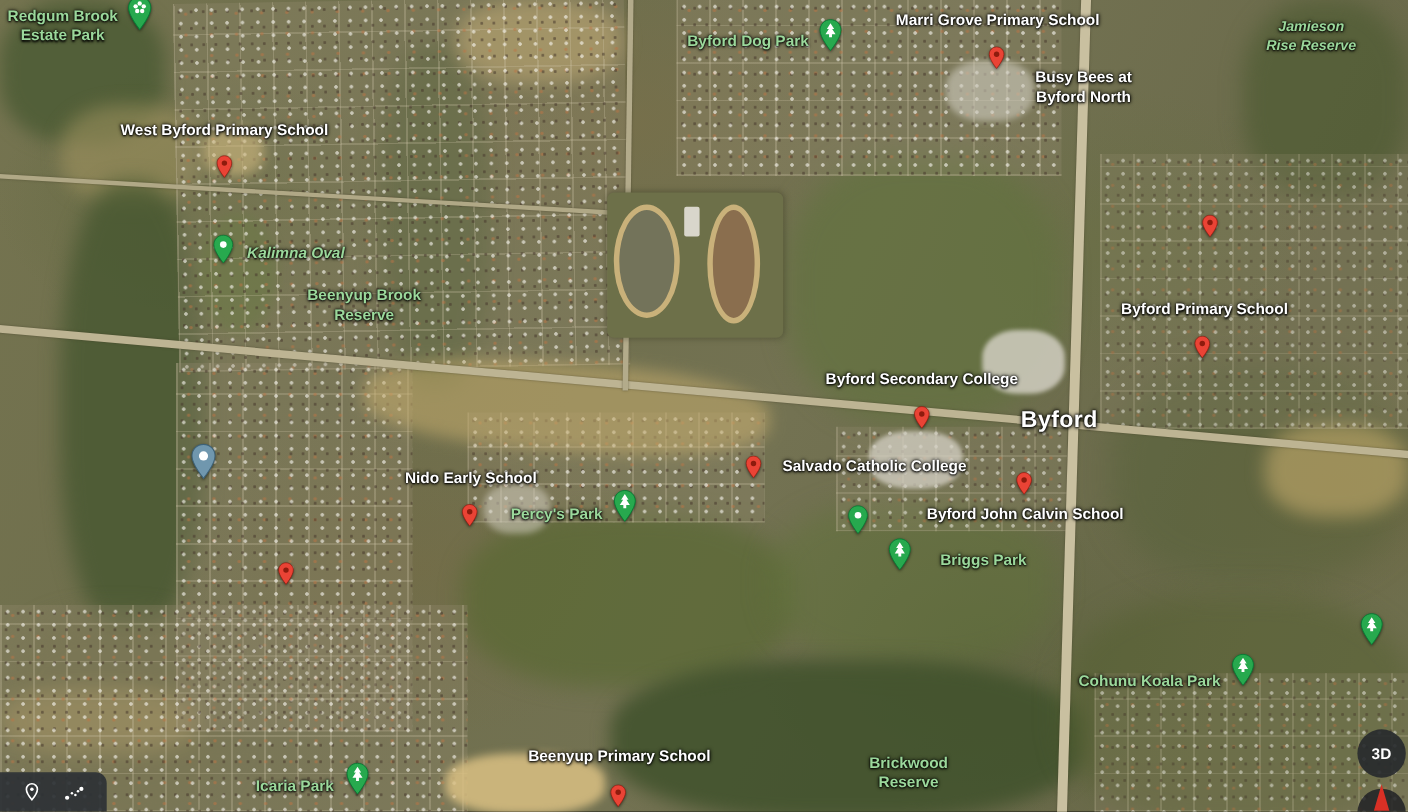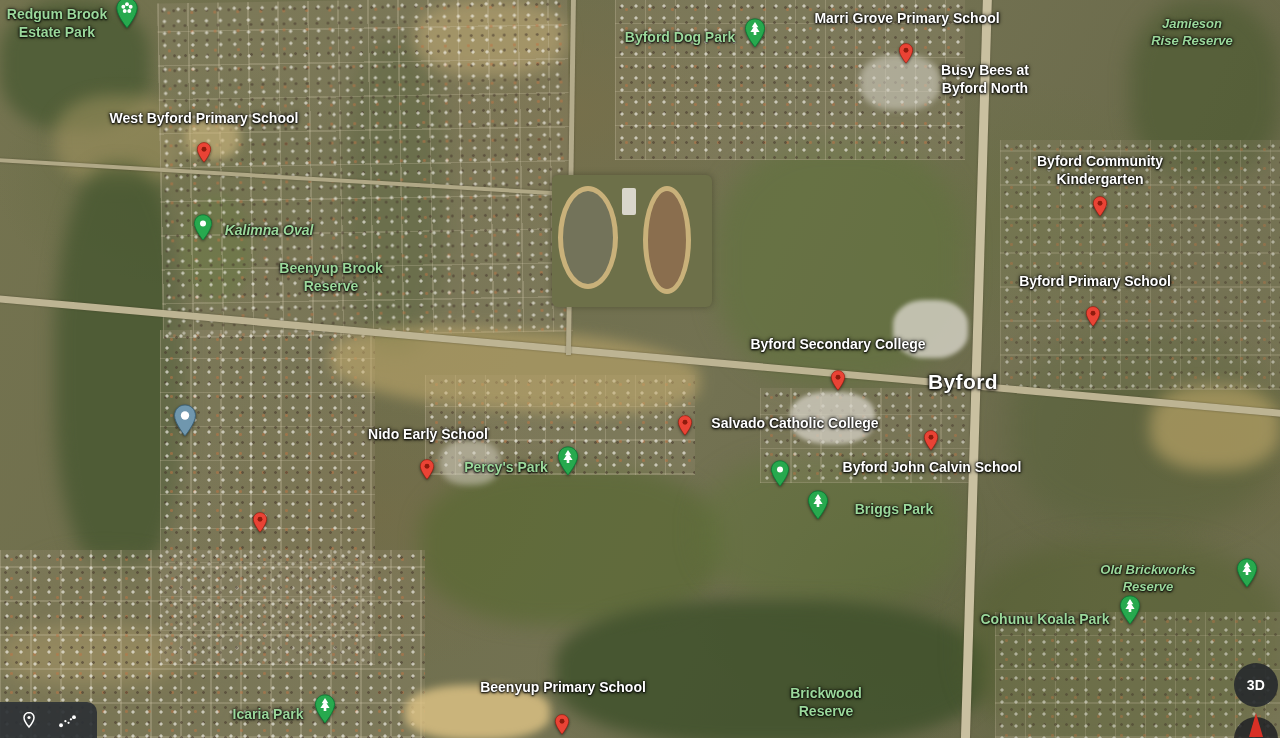--- a/index.html
+++ b/index.html
@@ -124,30 +124,28 @@
 Estate Park</div>
       <div class="map-label poi" style="left: 204px; top: 118px; text-align: right;">West Byford Primary School</div>
       <div class="map-label park" style="left: 269px; top: 230px; font-style: italic;">Kalimna Oval</div>
       <div class="map-label park" style="left: 331px; top: 277px;">Beenyup Brook
 Reserve</div>
       <div class="map-label park" style="left: 680px; top: 37px;">Byford Dog Park</div>
       <div class="map-label poi" style="left: 907px; top: 18px;">Marri Grove Primary School</div>
       <div class="map-label poi" style="left: 985px; top: 79px;">Busy Bees at
 Byford North</div>
       <div class="map-label reserve" style="left: 1192px; top: 33px;">Jamieson Rise Reserve</div>
-      <div class="map-label poi" style="left: 1100px; top: 170px;">Byford Community Kindergarten</div>
       <div class="map-label poi" style="left: 1095px; top: 281px;">Byford Primary School</div>
       <div class="map-label poi" style="left: 838px; top: 344px;">Byford Secondary College</div>
       <div class="map-label town" style="left: 963px; top: 382px;">Byford</div>
       <div class="map-label poi" style="left: 795px; top: 423px;">Salvado Catholic College</div>
       <div class="map-label poi" style="left: 932px; top: 467px;">Byford John Calvin School</div>
       <div class="map-label poi" style="left: 428px; top: 434px;">Nido Early School</div>
       <div class="map-label park" style="left: 506px; top: 467px; text-align: right;">Percy's Park</div>
       <div class="map-label park" style="left: 878px; top: 509px; margin-left: 16px;">Briggs Park</div>
-      <div class="map-label reserve" style="left: 1148px; top: 579px;">Old Brickworks Reserve</div>
       <div class="map-label park" style="left: 1045px; top: 619px;">Cohunu Koala Park</div>
       <div class="map-label park" style="left: 268px; top: 714px;">Icaria Park</div>
       <div class="map-label poi" style="left: 563px; top: 687px;">Beenyup Primary School</div>
       <div class="map-label park" style="left: 826px; top: 702px;">Brickwood
 Reserve</div>
       <div class="map-pin" style="left: 127px; top: 33px;">
     <svg width="24" height="32" viewBox="0 0 24 34">
       <path d="M12 1C6 1 1.2 5.8 1.2 11.8c0 8 10.8 21 10.8 21s10.8-13 10.8-21C22.8 5.8 18 1 12 1z" fill="var(--pin-green)" stroke="var(--pin-green-dark)" stroke-width="1"></path>
       <g fill="#fff">
         <circle cx="12" cy="7.6" r="2.1"></circle>

